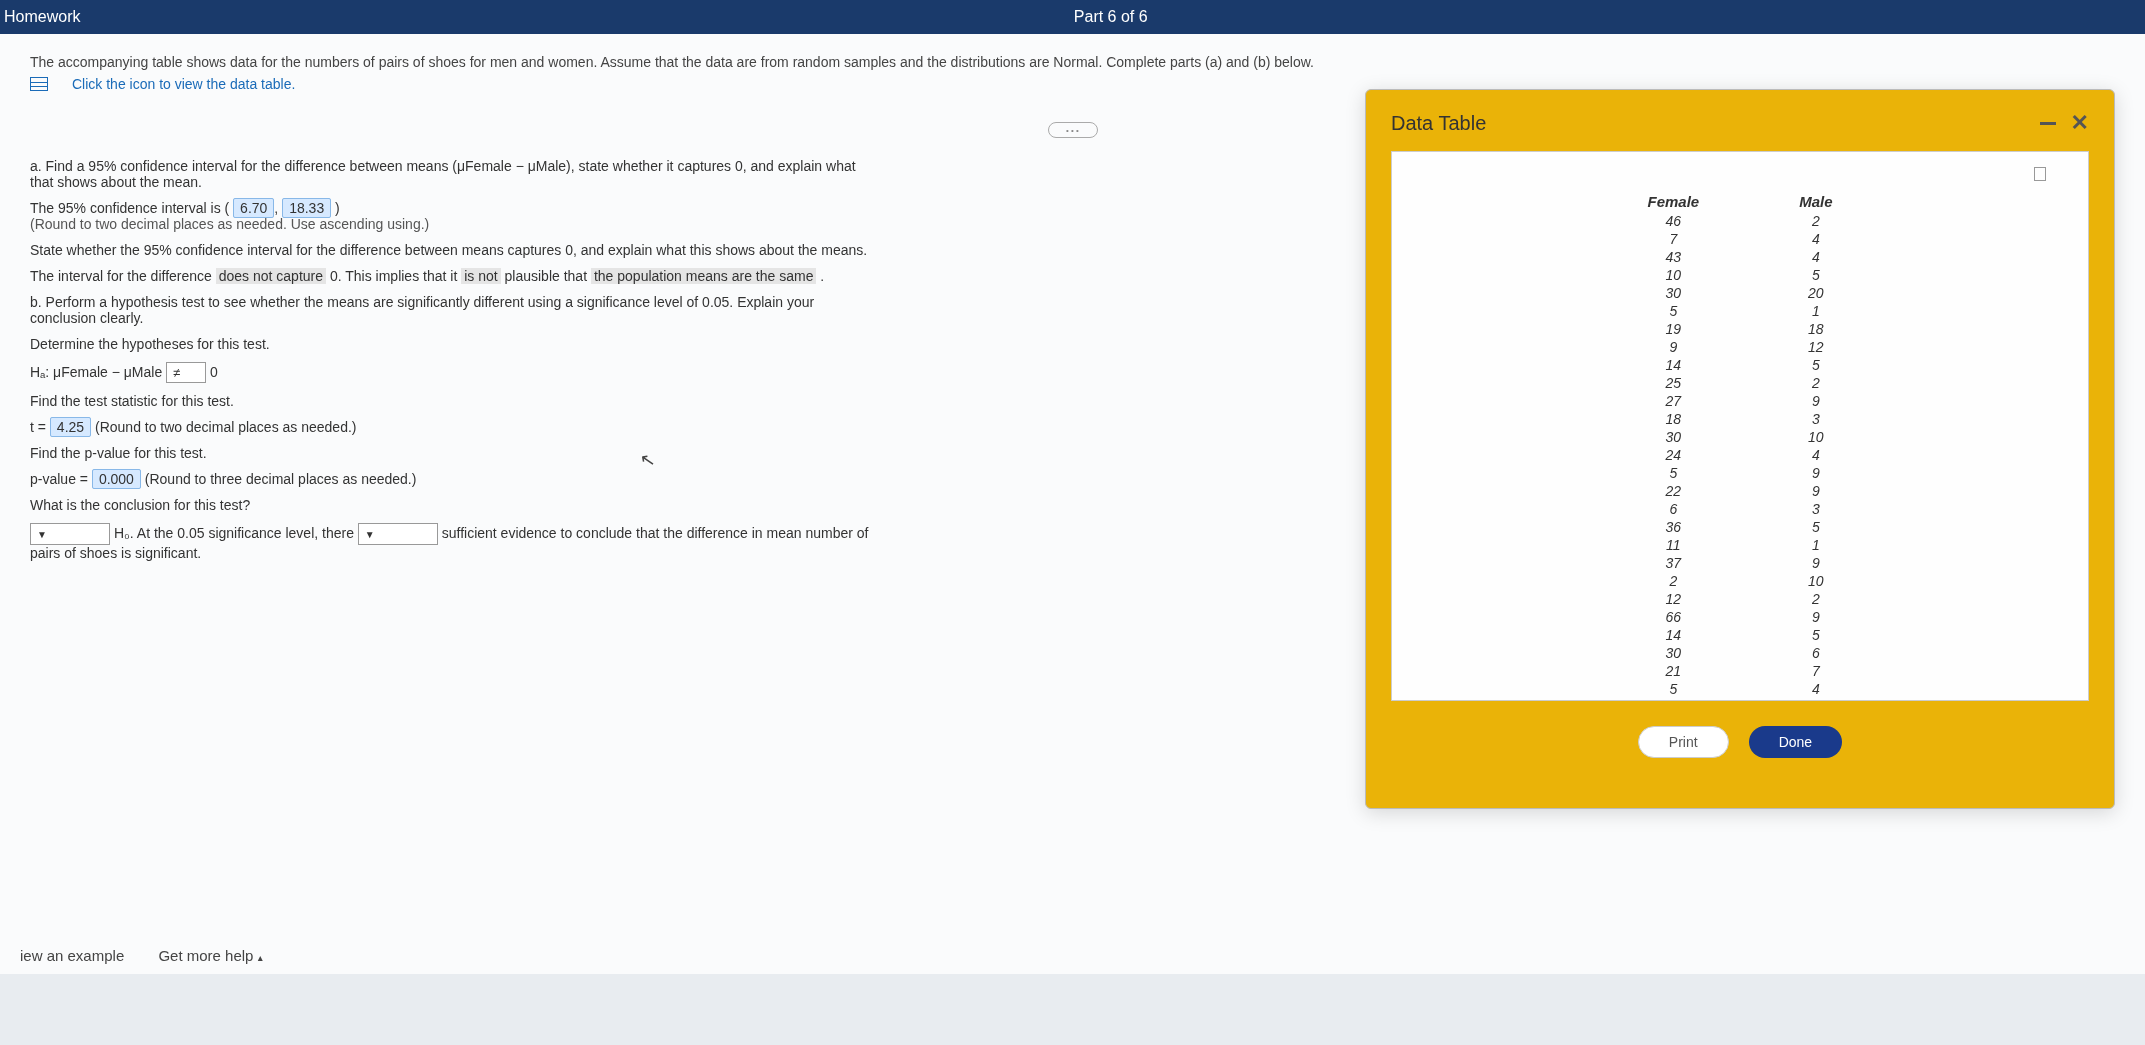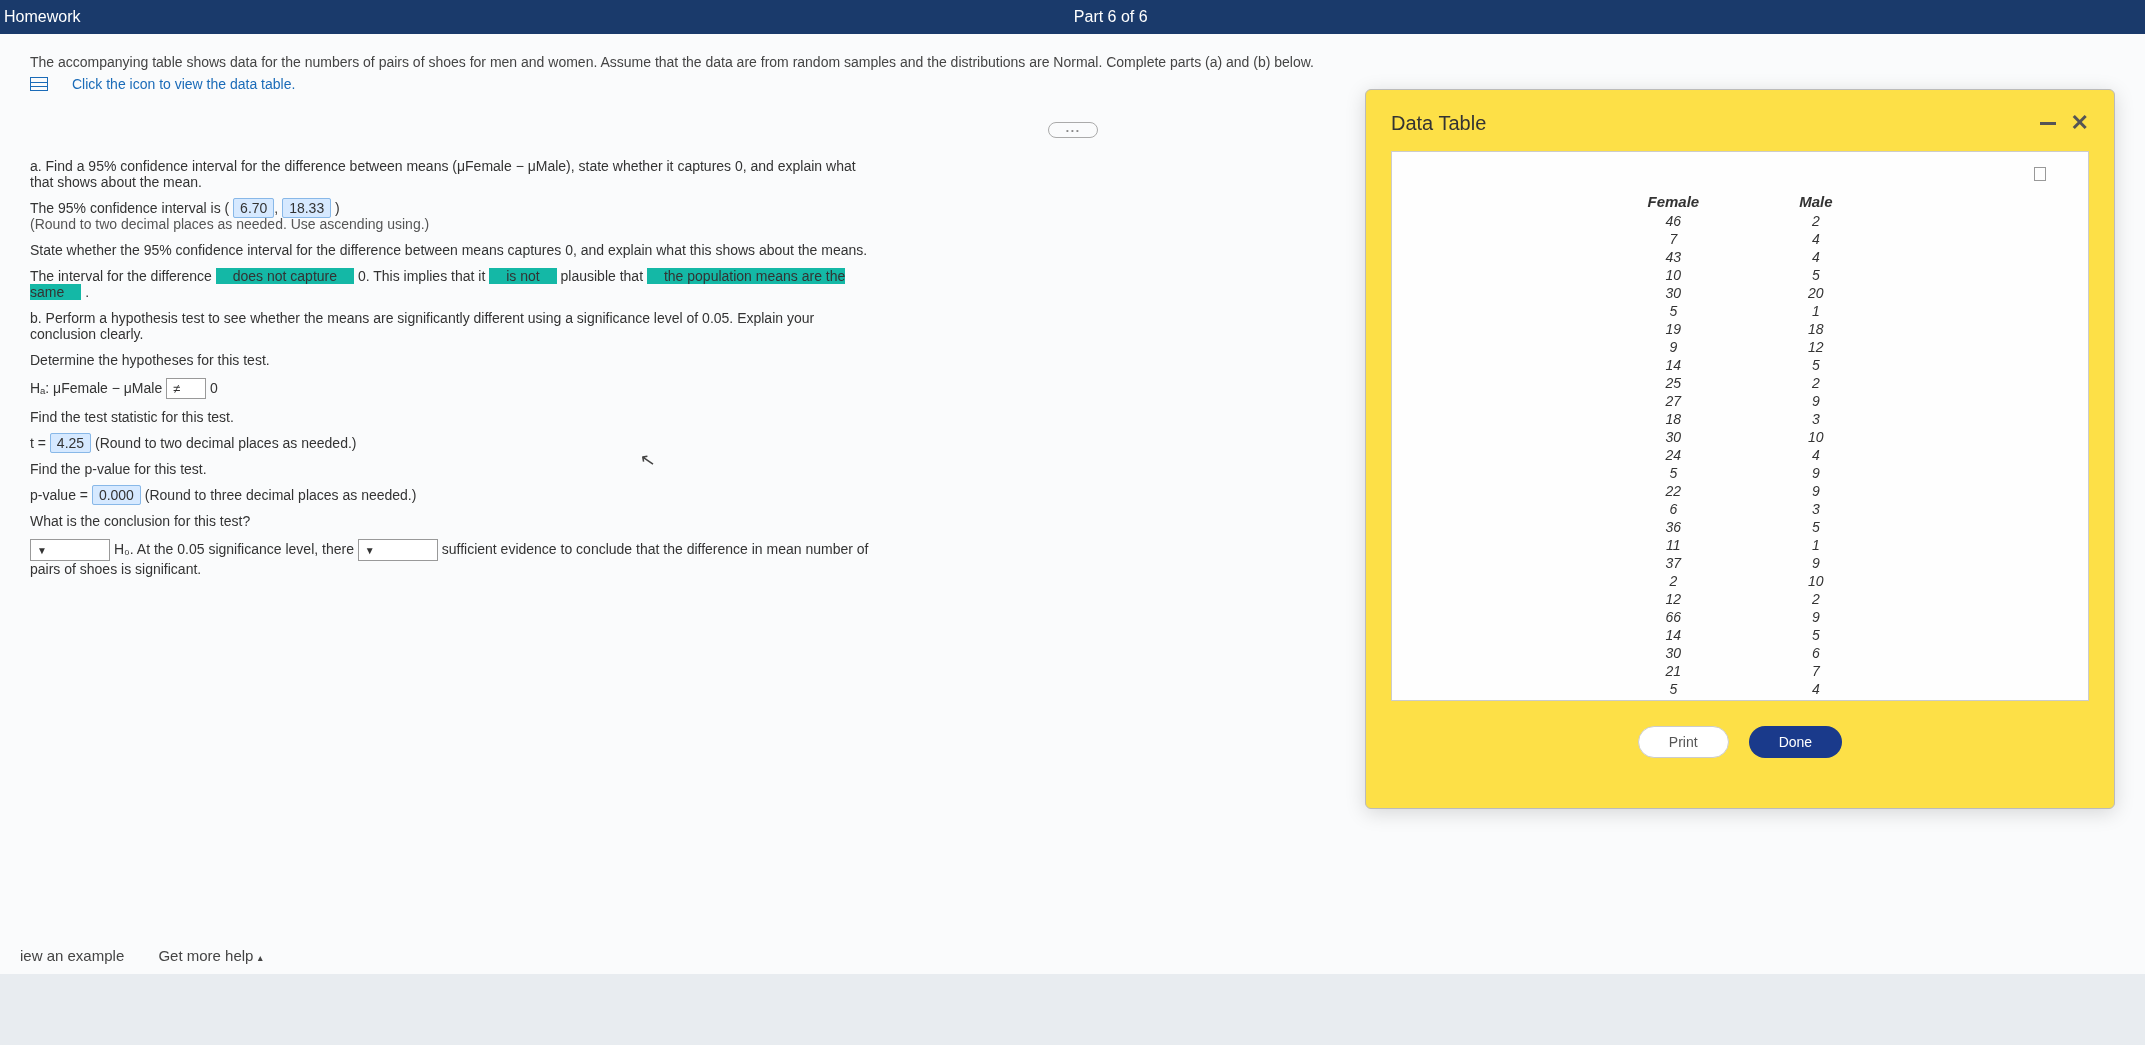--- a/index.html
+++ b/index.html
@@ -13,37 +13,37 @@
 .table-icon::after { content:""; position:absolute; left:0; right:0; top:8px; border-top:1px solid #1a6bb8; }
 .pill { width: 50px; height: 16px; border: 1px solid #aaa; border-radius: 10px; margin: 0 auto 20px; display:flex; align-items:center; justify-content:center; font-size:8px; color:#888; }
 .q { color: #333; margin: 10px 0; max-width: 850px; }
 .input-hl { background: #d6e9ff; border: 1px solid #88b8e8; padding: 1px 6px; border-radius: 2px; }
 .dropdown { display:inline-block; border:1px solid #999; padding:2px 6px; font-size:13px; min-width:40px; background:#fff; }
 .dropdown.blank { width: 80px; height:22px; }
 .arrow { font-size:10px; }
 .footer { position:absolute; bottom:10px; left:20px; color:#444; font-size:15px; }
 .footer a { color:#444; margin-right:30px; text-decoration:none; cursor:pointer; }
 
-.modal { position:absolute; top:55px; right:30px; width:750px; height:720px; background:#fde047; border:1px solid #bbb; border-radius:6px; box-shadow:0 4px 20px rgba(0,0,0,0.15); padding: 20px 25px; }
+.modal { position:absolute; top:55px; right:30px; width:750px; height:720px; background:#eab308; border:1px solid #bbb; border-radius:6px; box-shadow:0 4px 20px rgba(0,0,0,0.15); padding: 20px 25px; }
 .modal-header { display:flex; justify-content:space-between; align-items:center; margin-bottom:15px; }
 .modal-title { font-size:20px; color:#333; }
 .modal-actions { display:flex; gap:15px; align-items:center; }
 .min-icon { width:16px; height:3px; background:#555; }
 .close-icon { font-size:22px; color:#555; font-weight:bold; cursor:pointer; }
 .data-scroll { border:1px solid #ccc; height:550px; overflow-y:auto; padding:15px 40px; background:#fefefe;font-style:italic; }
 .data-table { margin:0 auto; border-collapse:collapse; }
 .data-table th { font-weight:bold; padding:2px 50px; text-align:center; font-size:15px; }
 .data-table td { padding:1px 50px; text-align:center; font-size:14px; color:#333; }
 .modal-footer { display:flex; justify-content:center; gap:20px; margin-top:25px; }
 .btn-print { border:1px solid #ccc; background:#fff; color:#555; padding:4px 30px; border-radius:20px; font-size:14px; cursor:pointer; }
 .btn-done { background:#1a3a8b; color:#fff; border:none; padding:8px 30px; border-radius:20px; font-size:14px; cursor:pointer; }
 .copy-icon { width:14px; height:16px; position:relative; }
 .copy-icon::before { content:""; position:absolute; width:10px; height:12px; border:1px solid #999; top:0; left:0; }
 .cursor-icon { display:inline-block; font-size:18px; color:#444; position:absolute; left:640px; top:415px; transform:rotate(-10deg); }
-.hl { background:#14b8a6; padding:0 17px; }
+.hl { background:#e5e5e5; padding:0 3px; }
 </style>
 </head>
 <body>
 
 <div class="topbar">
   <span>Homework</span>
   <span>Part 6 of 6</span>
   <span></span>
 </div>
 

